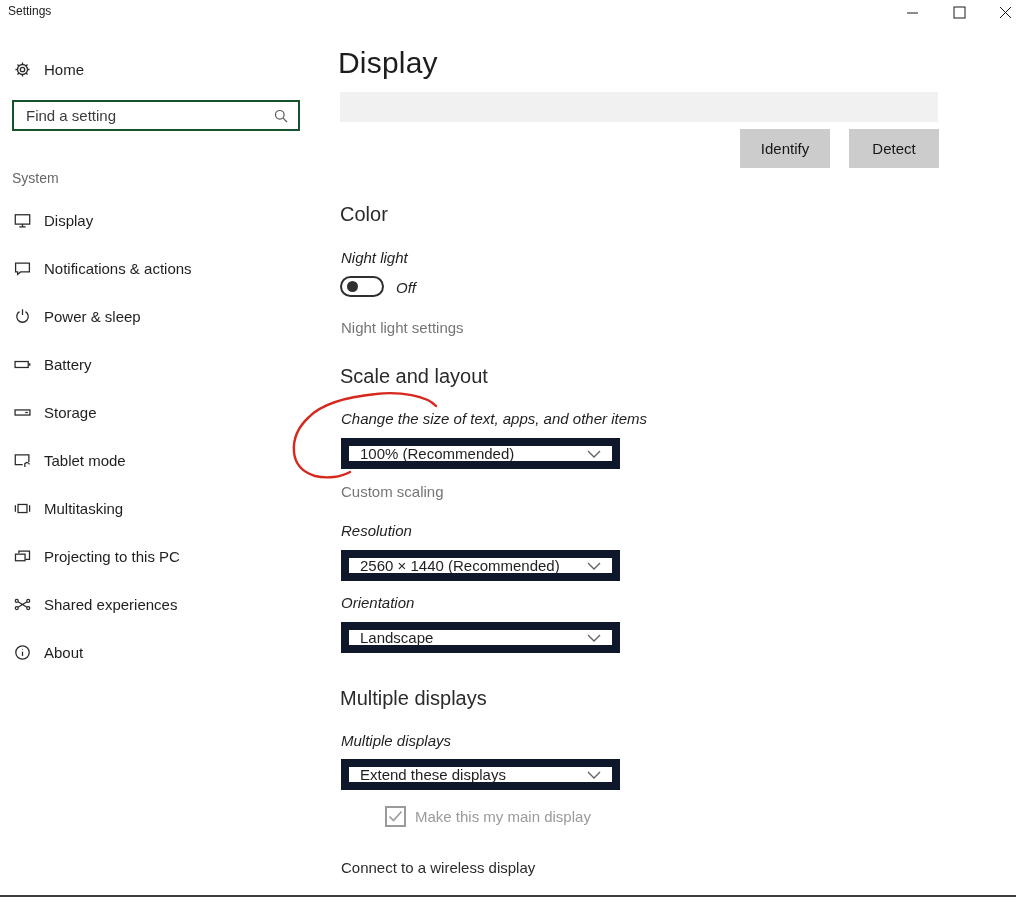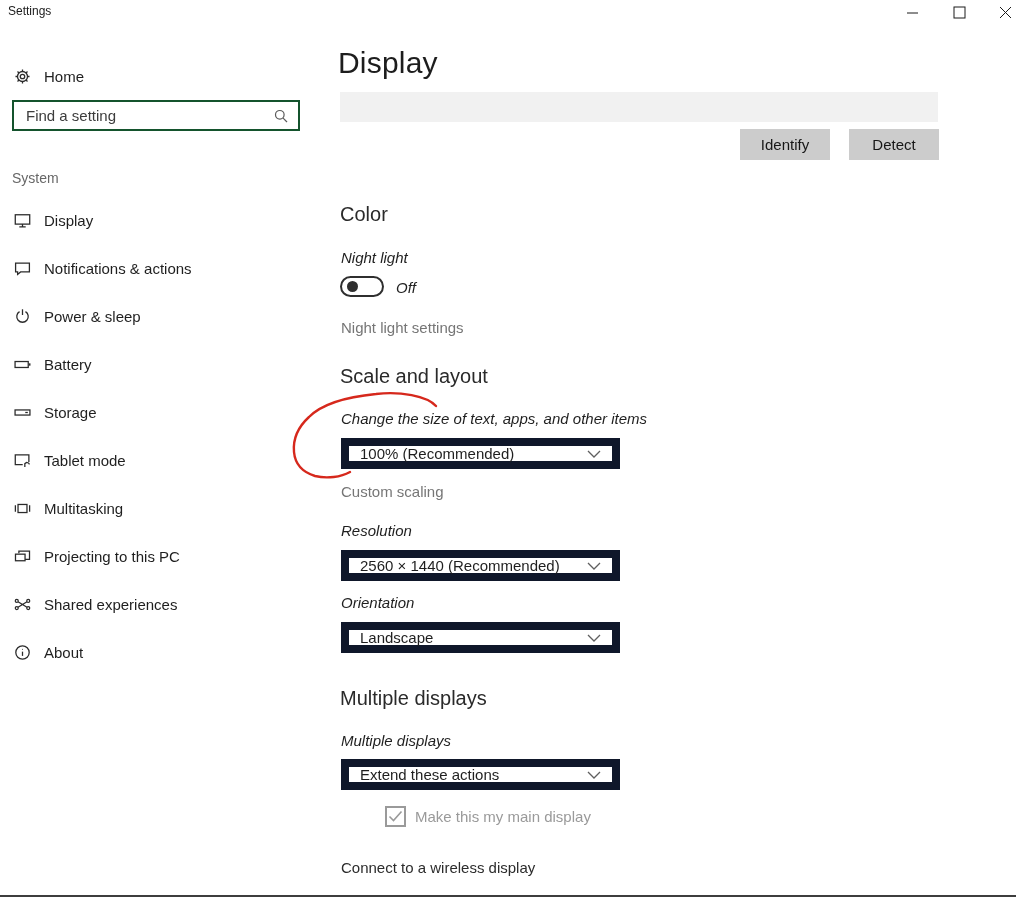--- a/index.html
+++ b/index.html
@@ -20,21 +20,21 @@
   
   [data-name="window-title"] { left:8px; top:4px; font-size:12px; color:#1b1b1b; }
   .win-btn { width:30px; height:24px; display:flex; align-items:center; justify-content:center; top:0; cursor:default; }
   [data-name="minimize-button"] { left:897px; }
   [data-name="maximize-button"] { left:944px; }
   [data-name="close-button"]    { left:990px; }
 
   
   [data-name="home-item"] {
     left:14px; top:54px; width:290px; height:30px;
-    display:flex; align-items:center; font-size:15px;margin-top:7px;
+    display:flex; align-items:center; font-size:15px;
   }
   .item-icon { width:17px; height:17px; flex:0 0 17px; display:flex; align-items:center; justify-content:center; }
   .item-label { margin-left:13px; white-space:nowrap; }
 
   [data-name="search-box"] {
     left:12px; top:100px; width:288px; height:31px;
     border:2px solid #14532d; background:#fff;
     display:flex; align-items:center;
   }
   [data-name="search-input"] {
@@ -49,21 +49,21 @@
 
   .side-item {
     left:14px; width:295px; height:36px;
     display:flex; align-items:center; font-size:15px; color:#1f1f1f; cursor:default;
   }
 
   
   [data-name="page-title"] { left:338px; top:46px; font-size:30px; font-weight:300; color:#1d1d1d; letter-spacing:0.2px; }
   [data-name="display-preview-bar"] { left:340px; top:92px; width:598px; height:30px; background:#f1f1f1; }
   .btn {
-    width:90px; height:31px; background:#cccccc; border:none;
+    width:90px; height:39px; background:#cccccc; border:none;
     font-family:"Liberation Sans",sans-serif; font-size:15px; color:#171717;
     display:flex; align-items:center; justify-content:center; cursor:default;
   }
   [data-name="identify-button"] { left:740px; top:129px; }
   [data-name="detect-button"]   { left:849px; top:129px; }
 
   .section-heading { font-size:20px; color:#2a2a2a; font-weight:400; }
   .field-label { font-size:15px; color:#1f1f1f;font-style:italic; }
   .gray-link { font-size:15px; color:#767676; cursor:default; }
   .dark-link { font-size:15px; color:#2c2c2c; cursor:default; }
@@ -314,21 +314,21 @@
     <span data-name="chevron-down-icon">
       <svg width="14" height="8" viewBox="0 0 14 8" fill="none" stroke="#5f5f5f" stroke-width="1.3">
           <polyline points="1,1 7,7 13,1"></polyline>
         </svg>
     </span>
   </div>
 
   <div class="abs section-heading" data-name="multiple-displays-heading">Multiple displays</div>
   <div class="abs field-label" data-name="multiple-displays-label">Multiple displays</div>
   <div class="abs combo" data-name="multiple-displays-dropdown">
-    <span data-name="multiple-displays-dropdown-value">Extend these actions</span>
+    <span data-name="multiple-displays-dropdown-value">Extend these displays</span>
     <span data-name="chevron-down-icon">
       <svg width="14" height="8" viewBox="0 0 14 8" fill="none" stroke="#5f5f5f" stroke-width="1.3">
           <polyline points="1,1 7,7 13,1"></polyline>
         </svg>
     </span>
   </div>
 
   <div class="abs" data-name="main-display-checkbox-row">
     <div data-name="main-display-checkbox">
       <span data-name="checkmark-icon">

